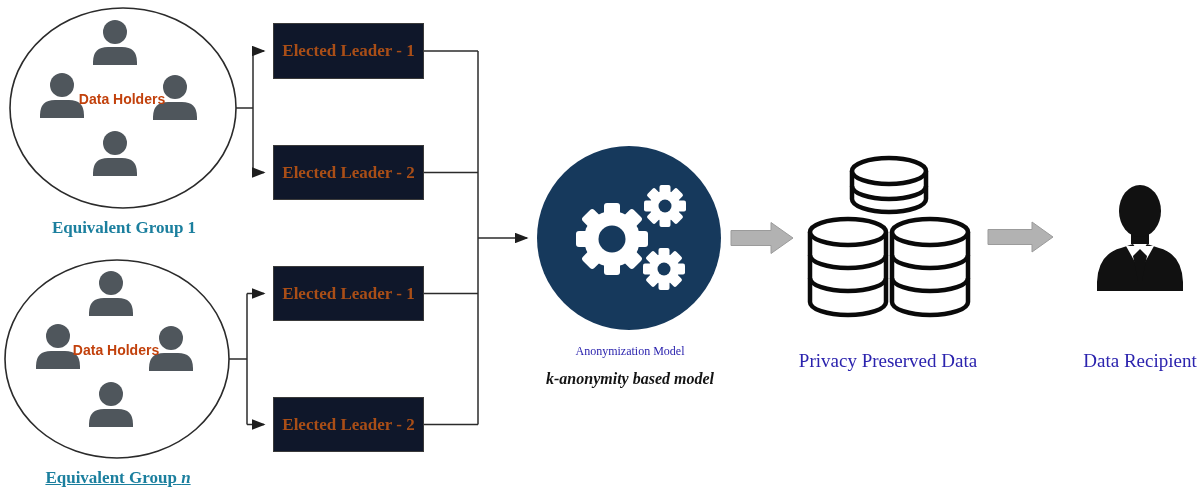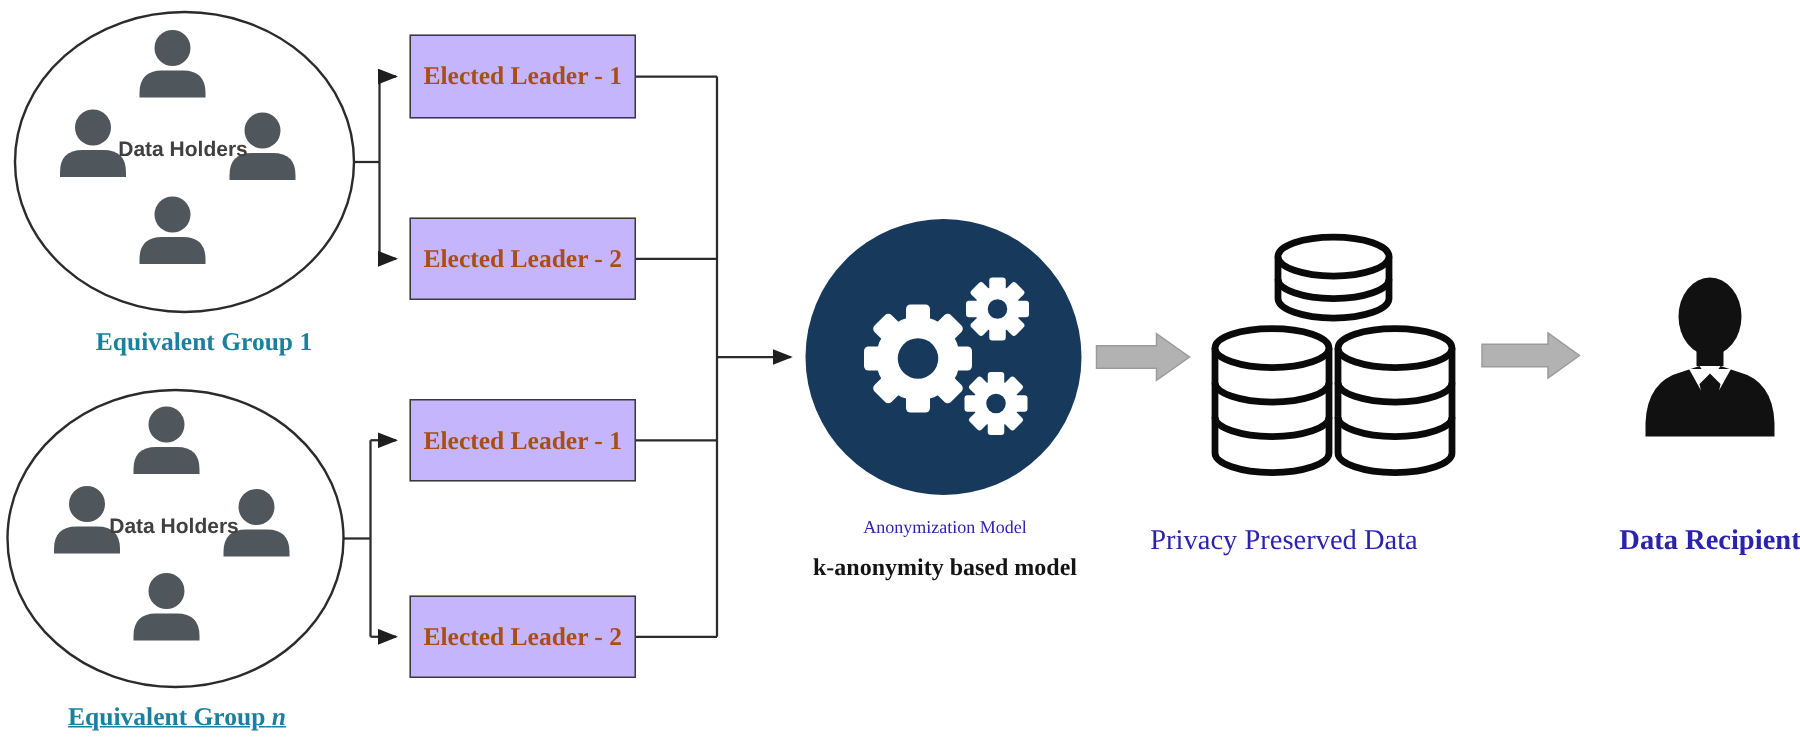--- a/index.html
+++ b/index.html
@@ -3,27 +3,27 @@
 <meta charset="utf-8">
 <style>
   * { margin:0; padding:0; box-sizing:border-box; }
   body { background:#ffffff; font-family:"Liberation Serif", serif; }
   .canvas { position:relative; width:1200px; height:494px; background:#ffffff; overflow:hidden; }
   .svg-layer { position:absolute; left:0; top:0; }
   .abs { position:absolute; white-space:nowrap; }
   .cx { transform:translateX(-50%); }
   .group-label { color:#1B7F9E; font-weight:bold; font-size:17px; }
   .group-label i { font-style:italic; }
-  .dh-label { font-family:"Liberation Sans", sans-serif; font-weight:bold; font-size:14px; color:#404040; }
-  .leader-box { position:absolute; border:1.5px solid #3A3A3A; background:#c4b5fd;
+  .dh-label { font-family:"Liberation Sans", sans-serif; font-weight:bold; font-size:14px; color:#c2410c; }
+  .leader-box { position:absolute; border:1.5px solid #3A3A3A; background:#0f172a;
                 display:flex; align-items:center; justify-content:center;
                 color:#A94E17; font-weight:bold; font-size:17px; }
   .caption { color:#2B23AE; font-size:19px; }
   .model-title { color:#2B23AE; font-size:12px; }
-  .model-subtitle { color:#141414; font-size:16px; font-weight:bold; }
+  .model-subtitle { color:#141414; font-size:16px; font-weight:bold; font-style:italic; }
 </style>
 </head>
 <body>
 
 <div class="canvas">
 
   <svg class="svg-layer" width="1200" height="494" viewBox="0 0 1200 494">
     <defs>
       <marker id="ah" markerWidth="9" markerHeight="7" refX="8" refY="3.5" orient="auto">
         <path d="M0,0 L9,3.5 L0,7 Z" fill="#1e1e1e"></path>
@@ -130,33 +130,33 @@
       <path d="M1126,246 L1140,271 L1154,246 Z" fill="#ffffff"></path>
       <rect x="1131" y="228" width="18" height="16" fill="#111111"></rect>
       <path d="M1140,249 L1147,256 L1142,281 L1138,281 L1133,256 Z" fill="#111111"></path>
       <ellipse cx="1140" cy="211" rx="21" ry="26" fill="#111111"></ellipse>
     </g>
   </svg>
 
   <div class="abs cx dh-label" style="left:122px; top:91px;">Data Holders</div>
   <div class="abs cx dh-label" style="left:116px; top:342px;">Data Holders</div>
 
-  <div class="abs cx group-label" style="left:136px; top:218px;">
+  <div class="abs cx group-label" style="left:124px; top:218px;">
     <span>Equivalent Group</span>
     <span>1</span>
   </div>
   <div class="abs cx group-label" style="left:118px; top:468px;text-decoration:underline;">
     <span>Equivalent Group</span>
     <i>n</i>
   </div>
 
   <div class="leader-box" style="left:273px; top:23px;  width:151px; height:56px;">Elected Leader - 1</div>
   <div class="leader-box" style="left:273px; top:145px; width:151px; height:55px;">Elected Leader - 2</div>
   <div class="leader-box" style="left:273px; top:266px; width:151px; height:55px;">Elected Leader - 1</div>
   <div class="leader-box" style="left:273px; top:397px; width:151px; height:55px;">Elected Leader - 2</div>
 
   <div class="abs cx model-title" style="left:630px; top:344px;">Anonymization Model</div>
   <div class="abs cx model-subtitle" style="left:630px; top:370px;">k-anonymity based model</div>
 
-  <div class="abs cx caption" style="left:856px; top:350px;">Privacy Preserved Data</div>
-  <div class="abs cx caption" style="left:1140px; top:350px;font-weight:bold;">Data Recipient</div>
+  <div class="abs cx caption" style="left:888px; top:350px;">Privacy Preserved Data</div>
+  <div class="abs cx caption" style="left:1140px; top:350px;">Data Recipient</div>
 
 </div>
 
 </body></html>

